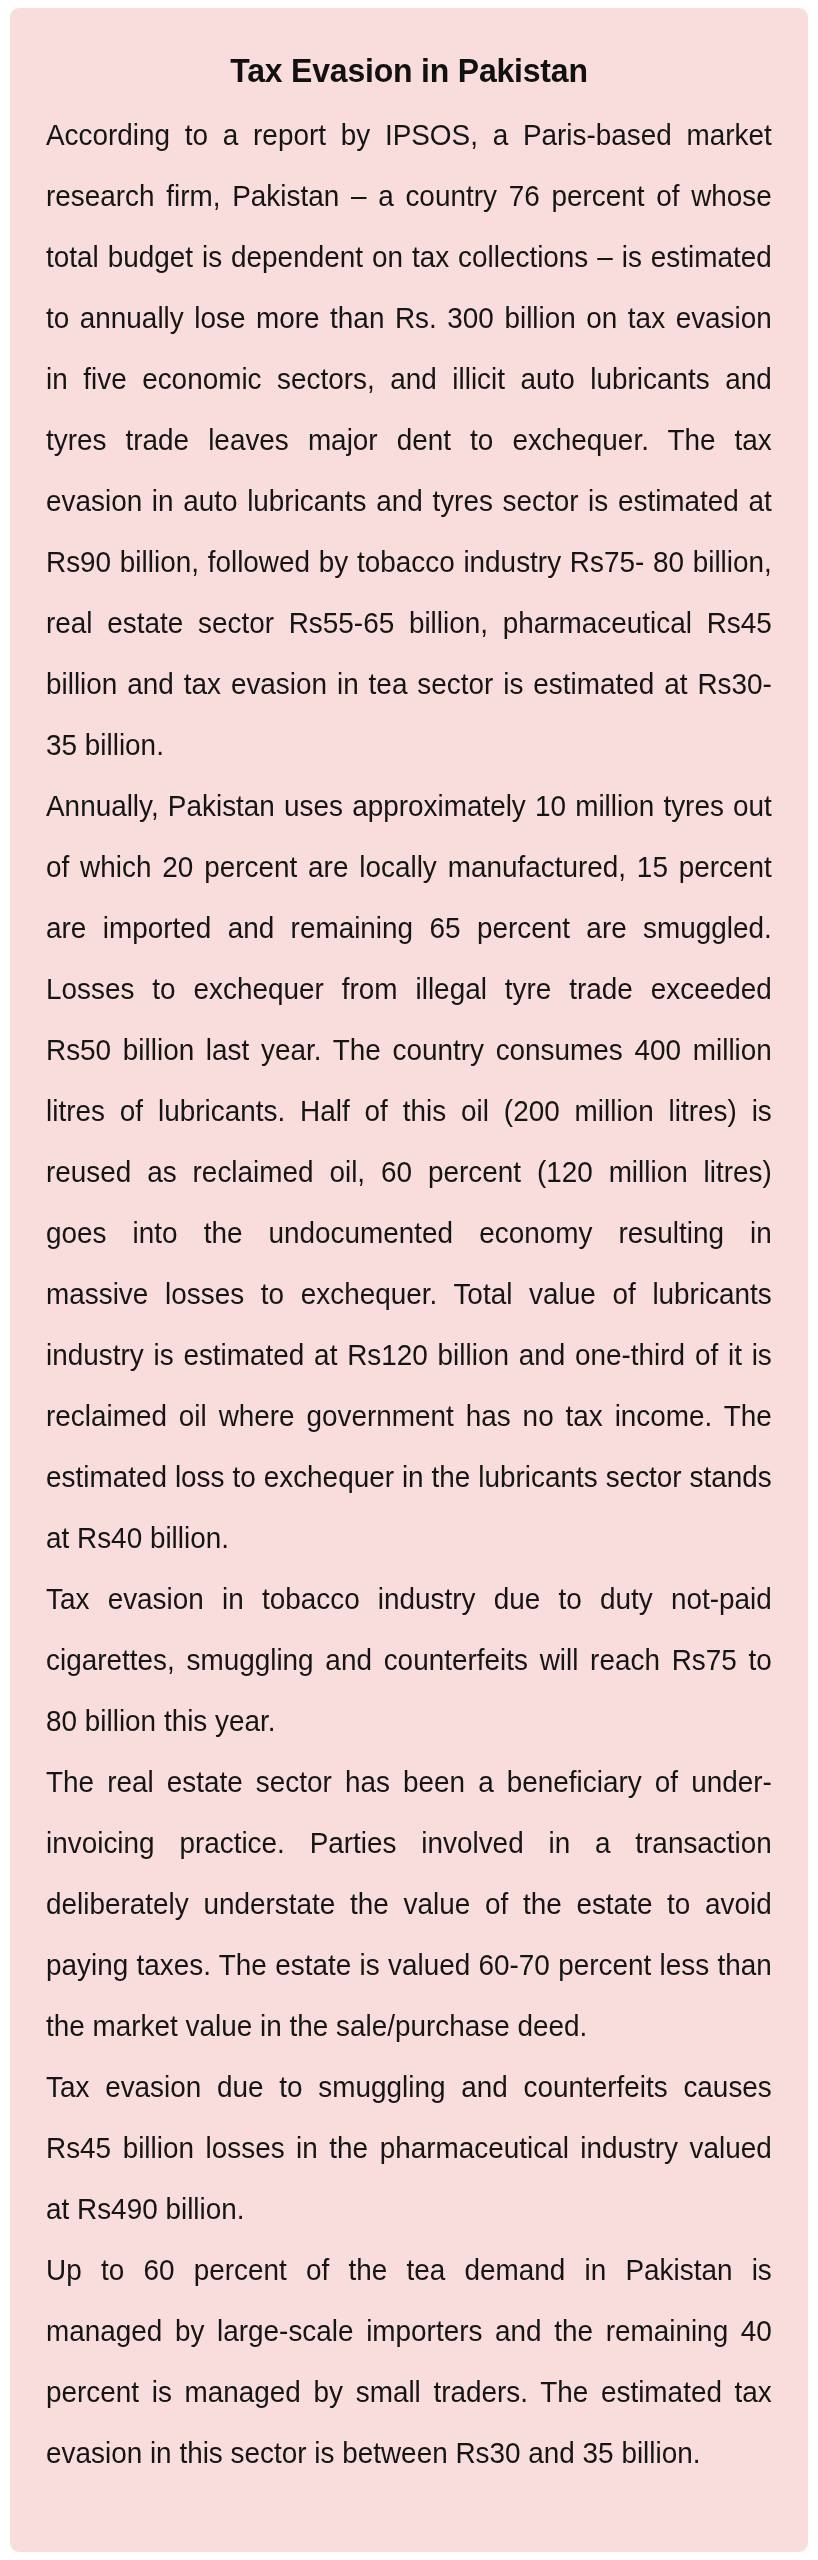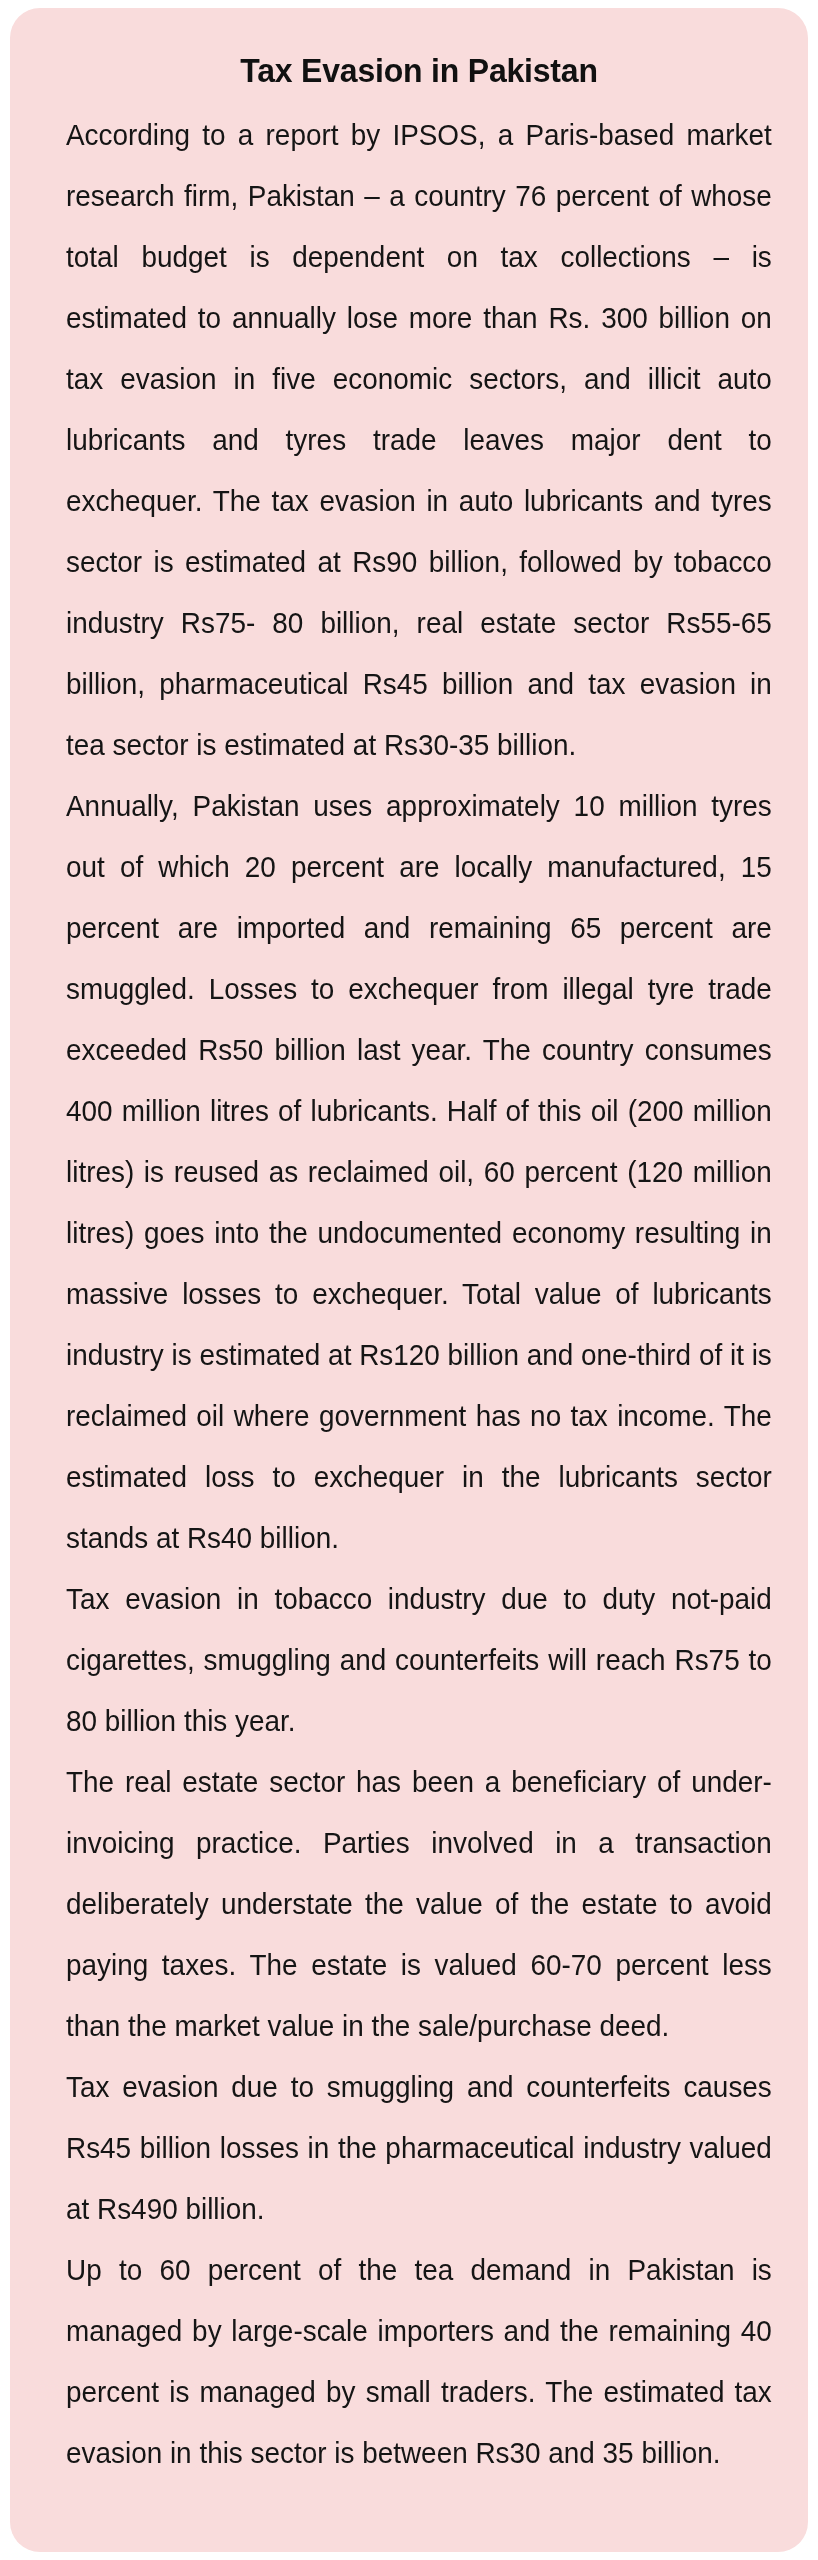--- a/index.html
+++ b/index.html
@@ -24,23 +24,23 @@
   }
 
   
   .infobox {
     position: absolute;
     left: 10px;
     top: 8px;
     width: 798px;
     height: 2544px;
     background: #f9dcdc;
-    border-radius: 30px;
+    border-radius: 9px;
     box-sizing: border-box;
-    padding: 42px 36px 30px 56px;
+    padding: 42px 36px 30px 36px;
     overflow: hidden;
   }
 
   .article-title {
     display: block;
     text-align: center;
     font-weight: bold;
     font-size: 34px;
     line-height: 40px;
     color: #111111;

